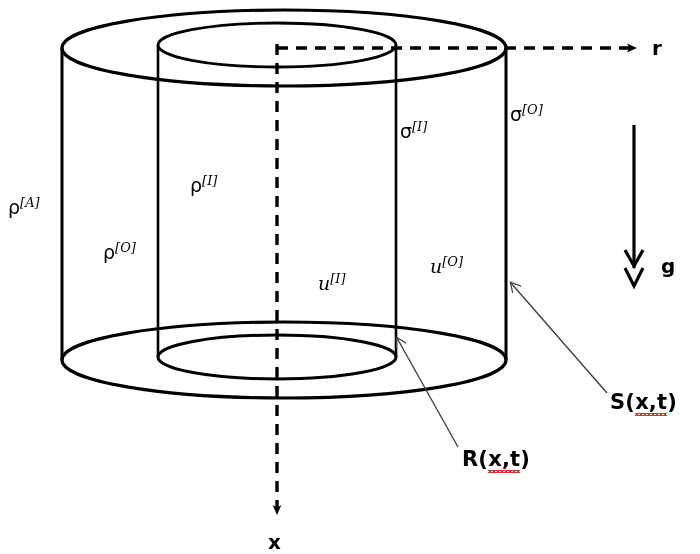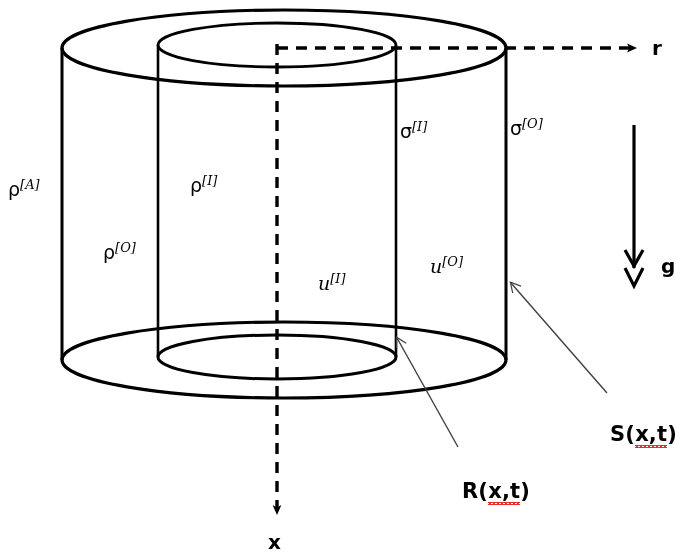--- a/index.html
+++ b/index.html
@@ -53,21 +53,20 @@
     font-family: "DejaVu Sans", sans-serif;
     font-weight: bold;
     font-size: 20px;
     letter-spacing: 0.2px;
   }
   .fn-lbl {
     font-family: "DejaVu Sans", sans-serif;
     font-weight: bold;
     font-size: 21px;
     letter-spacing: 0.2px;
-    margin-top: 32px;
   }
   
   .squiggle {
     position: relative;
     display: inline-block;
   }
   .squiggle::after {
     content: "";
     position: absolute;
     left: 0;
@@ -118,37 +117,37 @@
 
     <line x1="634" y1="125" x2="634" y2="268" stroke="#000000" stroke-width="3.2"></line>
     <path d="M625,250 L634,266 L643,250" fill="none" stroke="#000000" stroke-width="3.2"></path>
     <path d="M625,268 L634,286 L643,268" fill="none" stroke="#000000" stroke-width="3.2"></path>
 
     <line x1="607" y1="393" x2="511" y2="283" stroke="#404040" stroke-width="1.4" marker-end="url(#arrowThin)"></line>
 
     <line x1="458" y1="447" x2="397" y2="338" stroke="#404040" stroke-width="1.4" marker-end="url(#arrowThin)"></line>
   </svg>
 
-  <div class="lbl sym" style="left:8px; top:180px;">
+  <div class="lbl sym" style="left:8px; top:198px;">
     <span>ρ</span><sup>[A]</sup>
   </div>
 
   <div class="lbl sym" style="left:103px; top:243px;">
     <span>ρ</span><sup>[O]</sup>
   </div>
 
   <div class="lbl sym" style="left:190px; top:176px;">
     <span>ρ</span><sup>[I]</sup>
   </div>
 
   <div class="lbl sym" style="left:400px; top:122px;">
     <span>σ</span><sup>[I]</sup>
   </div>
 
-  <div class="lbl sym" style="left:510px; top:119px;">
+  <div class="lbl sym" style="left:510px; top:105px;">
     <span>σ</span><sup>[O]</sup>
   </div>
 
   <div class="lbl sym" style="left:318px; top:274px;">
     <span class="base-italic">u</span><sup>[I]</sup>
   </div>
 
   <div class="lbl sym" style="left:430px; top:257px;">
     <span class="base-italic">u</span><sup>[O]</sup>
   </div>

